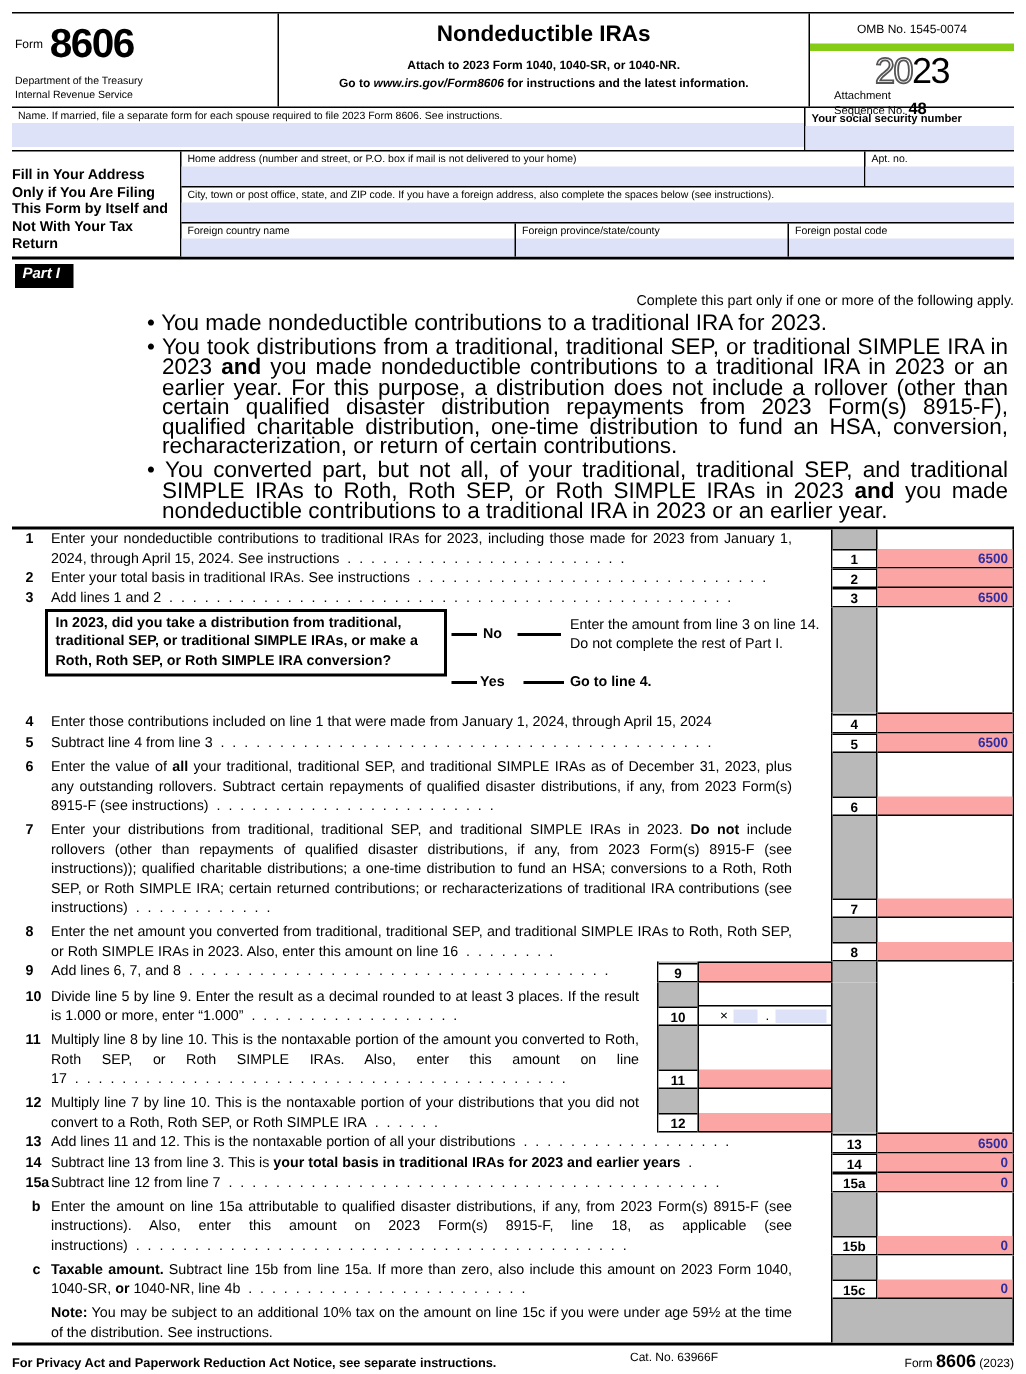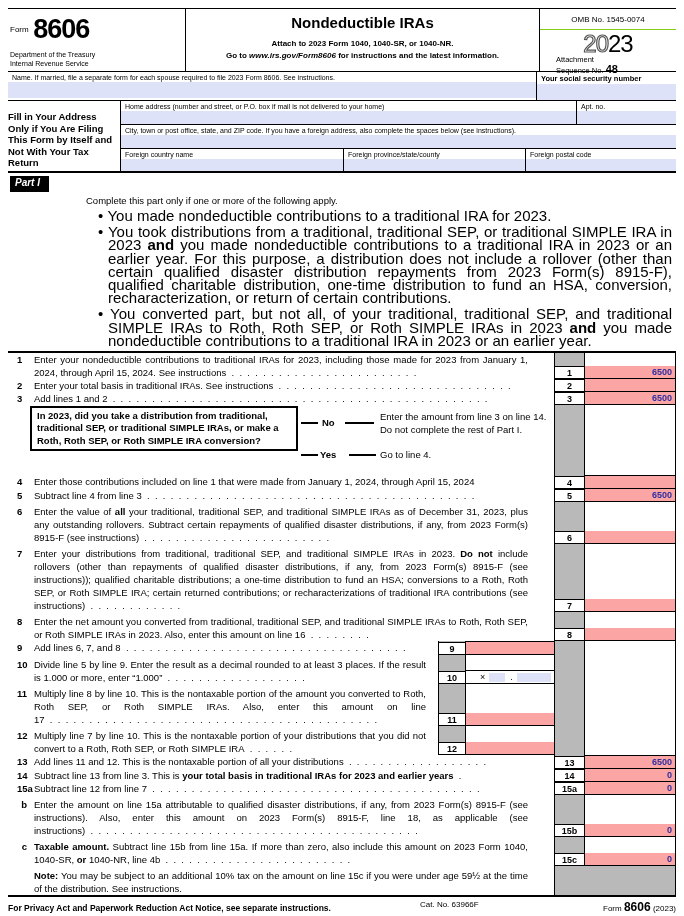--- a/index.html
+++ b/index.html
@@ -14,21 +14,21 @@
 .hdr-left { width:177px; padding:5px 4px 3px 2px; display:flex; flex-direction:column; justify-content:space-between; }
 .form-word { font-size:8px; vertical-align:6px; }
 .form-num  { font-size:27px; font-weight:bold; letter-spacing:-1px; }
 .agency { font-size:7px; line-height:8.5px; }
 .hdr-center { flex:1; border-left:1px solid #000; border-right:1px solid #000; text-align:center; padding-top:5px; }
 .title { font-size:15px; font-weight:bold; }
 .attach { font-size:8px; font-weight:bold; margin-top:8px; }
 .goto { font-size:8px; font-weight:bold; margin-top:3px; }
 .goto i { font-style:italic; }
 .hdr-right { width:136px; display:flex; flex-direction:column; }
-.omb { font-size:8px; text-align:center; padding:6px 0 5px; border-bottom:1px solid #84cc16; }
+.omb { font-size:8px; text-align:center; padding:6px 0 5px; border-bottom:5px solid #84cc16; }
 .yearline { text-align:center; font-size:24px; font-weight:normal; line-height:25px; letter-spacing:-1px; margin-top:1px; }
 .y20 { color:#fff; -webkit-text-stroke:1.2px #555; }
 .attachseq { font-size:7.5px; line-height:8.5px; padding-left:16px; }
 .seqno { font-size:11px; font-weight:bold; }
 
 .namerow { display:flex; border-bottom:1px solid #000; }
 .name-cell { flex:1; }
 .ssn-cell { width:140px; border-left:1px solid #000; }
 .tinylbl { font-size:7px; padding:2px 4px 1px; }
 .tinylbl.b { font-weight:bold; font-size:7.5px; }
@@ -44,21 +44,21 @@
 .ainp { height:13px; background:#dde2f8; }
 .arow3 { display:flex; }
 .fc { width:222px; }
 .fp { width:182px; border-left:1px solid #000; }
 .fpost { flex:1; border-left:1px solid #000; }
 .arow3 .ainp { height:12px; }
 
 .p1bar { border-top:2px solid #000; display:flex; padding:3px 0 1px; }
 .badge { background:#000; color:#fff; font-weight:bold; font-style:italic; font-size:10px; padding:1px 9px 2px 5px; height:16px; margin:0 4px 0 2px; white-space:nowrap; }
 .p1head { font-weight:bold; font-size:10.5px; line-height:12.5px; max-width:565px; }
-.intro { font-size:9.5px; margin:2px 0 1px 78px; }
+.intro { font-size:9.5px; margin:2px 0 1px 78px;text-align:right; }
 .bullet { font-size:15px; line-height:13.2px; margin:3px 4px 0 90px; padding-left:10px; text-indent:-10px; text-align:justify; }
 .bullet::before { content:"\2022\00a0"; }
 
 .tbl { border-top:2px solid #000; border-bottom:2px solid #000; font-size:9.5px; line-height:13px; margin-top:4px; }
 .trow { display:flex; align-items:stretch; }
 .lblcell { flex:1; display:flex; }
 .lno { width:26px; padding-left:9px; font-weight:bold; flex-shrink:0; }
 .lno.sub { padding-left:0; padding-right:7px; text-align:right; }
 .ltxt { flex:1; padding-right:26px; text-align:justify; }
 .gap .lno, .gap .ltxt { padding-top:3px; }
@@ -82,21 +82,21 @@
 .decis { position:relative; height:70px; width:100%; font-size:9.5px; }
 .qbox { position:absolute; left:22px; top:1px; width:268px; border:2px solid #000; font-weight:bold; padding:2px 5px; line-height:12.3px; text-align:left; }
 .hline { position:absolute; height:1.5px; background:#000; }
 .bno-l1 { left:293px; top:17px; width:17px; }
 .bno-l2 { left:337px; top:17px; width:29px; }
 .bno-lbl { position:absolute; left:314px; top:11px; font-weight:bold; }
 .bno-txt { position:absolute; left:372px; top:5px; width:170px; line-height:13px; }
 .byes-l1 { left:293px; top:49px; width:17px; }
 .byes-l2 { left:341px; top:49px; width:27px; }
 .byes-lbl { position:absolute; left:312px; top:43px; font-weight:bold; }
-.byes-txt { position:absolute; left:372px; top:43px; }
+.byes-txt { position:absolute; left:372px; top:43px;font-weight:bold; }
 
 .foot { display:flex; padding-top:3px; font-size:8px; align-items:baseline; }
 .f-privacy { font-weight:bold; font-size:8.5px; }
 .f-cat { position:absolute; left:420px; }
 .f-form { margin-left:auto; }
 .f-form b { font-size:12px; }
 </style>
 </head>
 <body>
 

